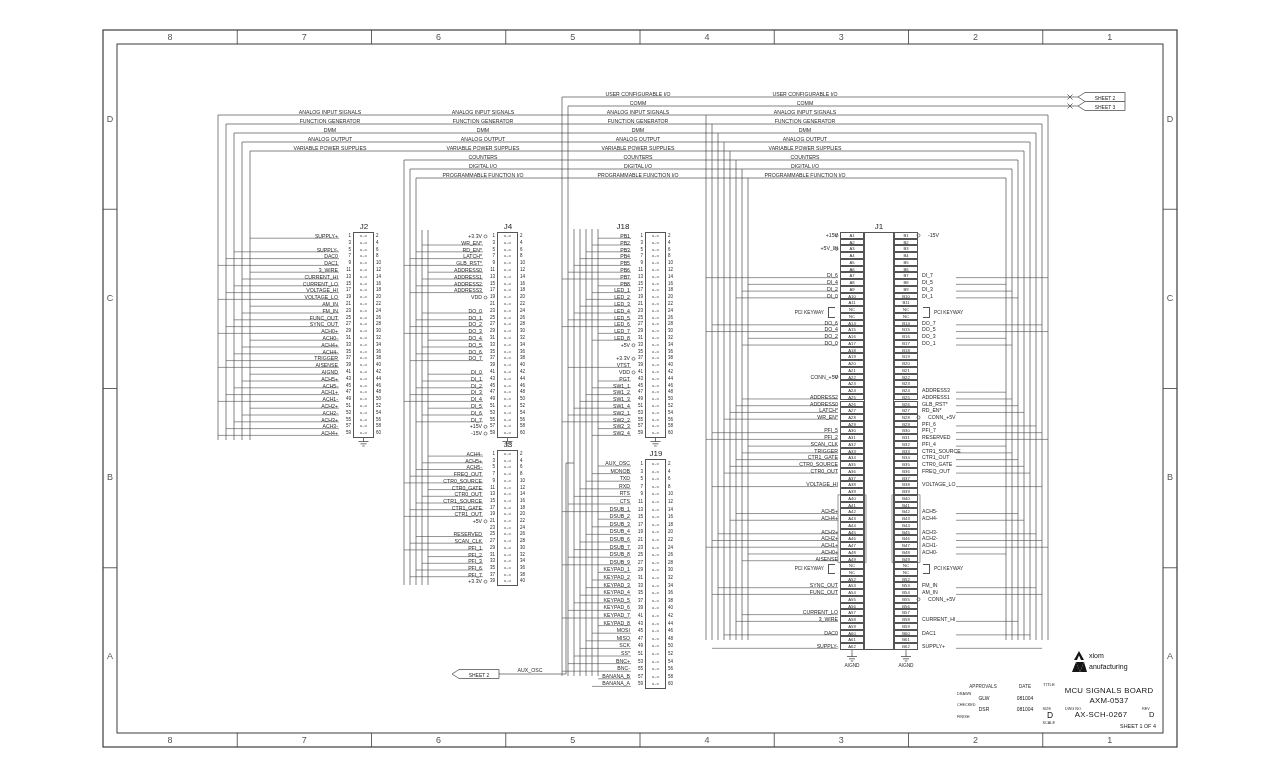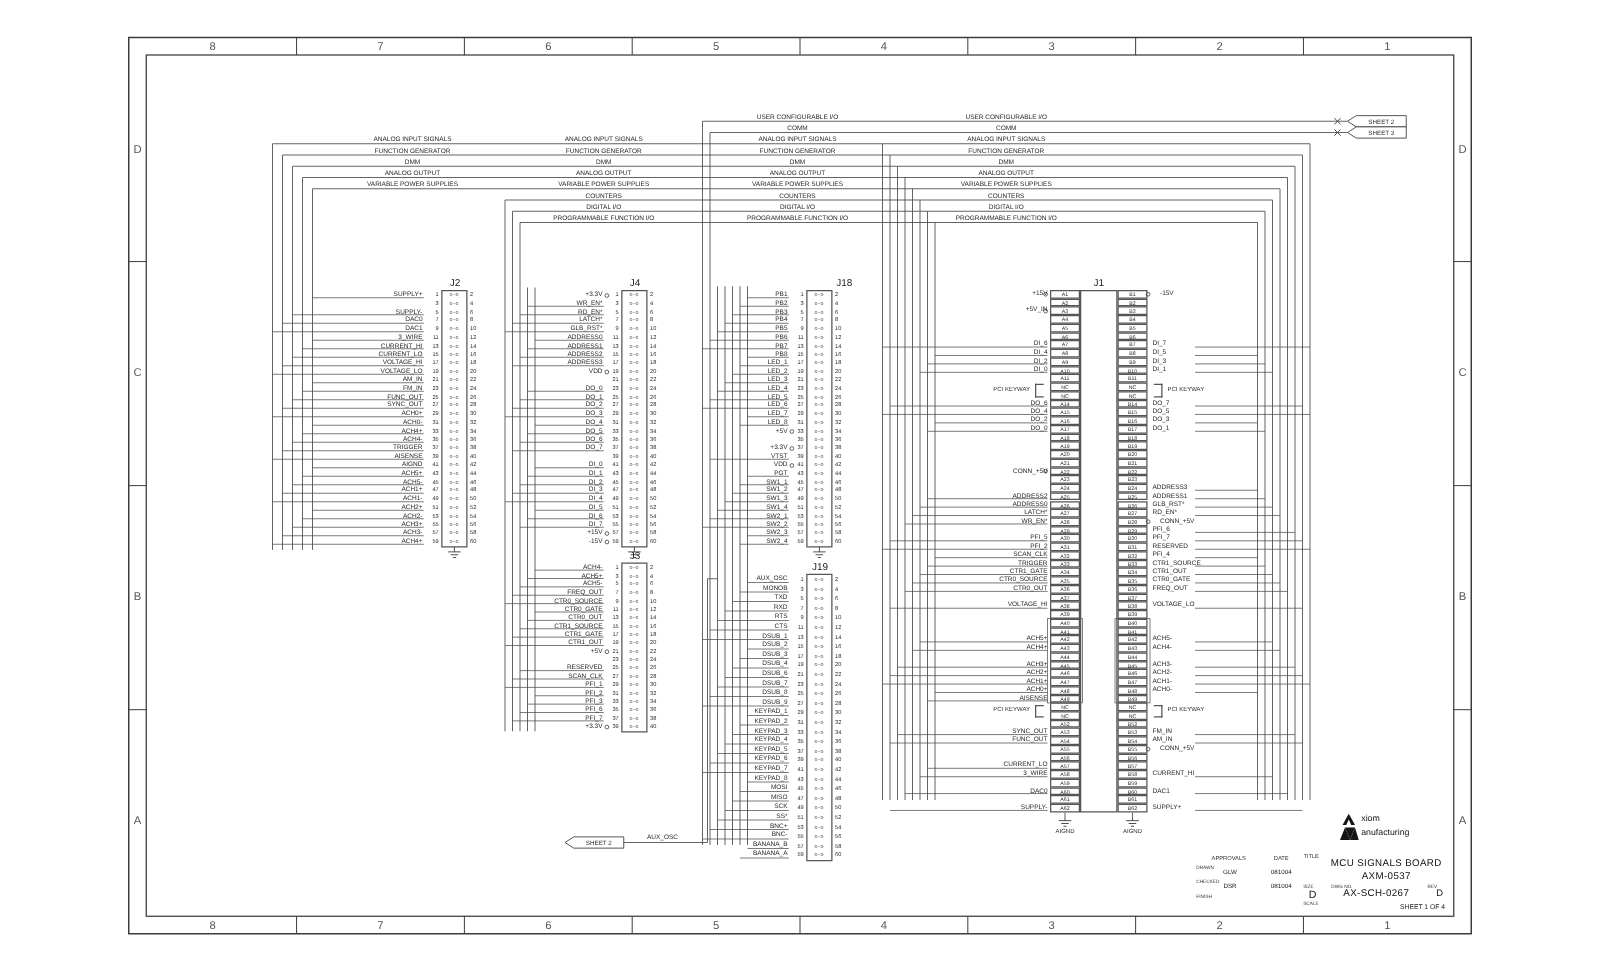--- a/index.html
+++ b/index.html
@@ -745,21 +745,21 @@
     <div class="abs oo" style="left: 497px; top: 564.9px; width: 21px; text-align: center; line-height: 6.7px;">o-o</div>
     <div class="abs num" style="left: 520px; top: 564.9px; width: 12px; text-align: left; line-height: 6.7px;">36</div>
     <div class="abs pinlab" style="left: 426px; top: 571.6px; width: 56px; text-align: right; line-height: 6.7px;">PFI_7</div>
     <div class="abs num" style="left: 483px; top: 571.6px; width: 12px; text-align: right; line-height: 6.7px;">37</div>
     <div class="abs oo" style="left: 497px; top: 571.6px; width: 21px; text-align: center; line-height: 6.7px;">o-o</div>
     <div class="abs num" style="left: 520px; top: 571.6px; width: 12px; text-align: left; line-height: 6.7px;">38</div>
     <div class="abs pinlab" style="left: 426px; top: 578.3px; width: 56px; text-align: right; line-height: 6.7px; padding-right: 6px;">+3.3V</div>
     <div class="abs num" style="left: 483px; top: 578.3px; width: 12px; text-align: right; line-height: 6.7px;">39</div>
     <div class="abs oo" style="left: 497px; top: 578.3px; width: 21px; text-align: center; line-height: 6.7px;">o-o</div>
     <div class="abs num" style="left: 520px; top: 578.3px; width: 12px; text-align: left; line-height: 6.7px;">40</div>
-    <div class="abs ctitle" style="left: 669px; top: 222px; width: 42px; ">J18</div>
+    <div class="abs ctitle" style="left: 602px; top: 222px; width: 42px; text-align: center;">J18</div>
     <div class="box" style="left: 645px; top: 232px; width: 21px; height: 206px;"></div>
     <div class="abs pinlab" style="left: 574px; top: 233px; width: 56px; text-align: right; line-height: 6.8px;">PB1</div>
     <div class="abs num" style="left: 631px; top: 233px; width: 12px; text-align: right; line-height: 6.8px;">1</div>
     <div class="abs oo" style="left: 645px; top: 233px; width: 21px; text-align: center; line-height: 6.8px;">o-o</div>
     <div class="abs num" style="left: 668px; top: 233px; width: 12px; text-align: left; line-height: 6.8px;">2</div>
     <div class="abs pinlab" style="left: 574px; top: 239.8px; width: 56px; text-align: right; line-height: 6.8px;">PB2</div>
     <div class="abs num" style="left: 631px; top: 239.8px; width: 12px; text-align: right; line-height: 6.8px;">3</div>
     <div class="abs oo" style="left: 645px; top: 239.8px; width: 21px; text-align: center; line-height: 6.8px;">o-o</div>
     <div class="abs num" style="left: 668px; top: 239.8px; width: 12px; text-align: left; line-height: 6.8px;">4</div>
     <div class="abs pinlab" style="left: 574px; top: 246.6px; width: 56px; text-align: right; line-height: 6.8px;">PB3</div>

